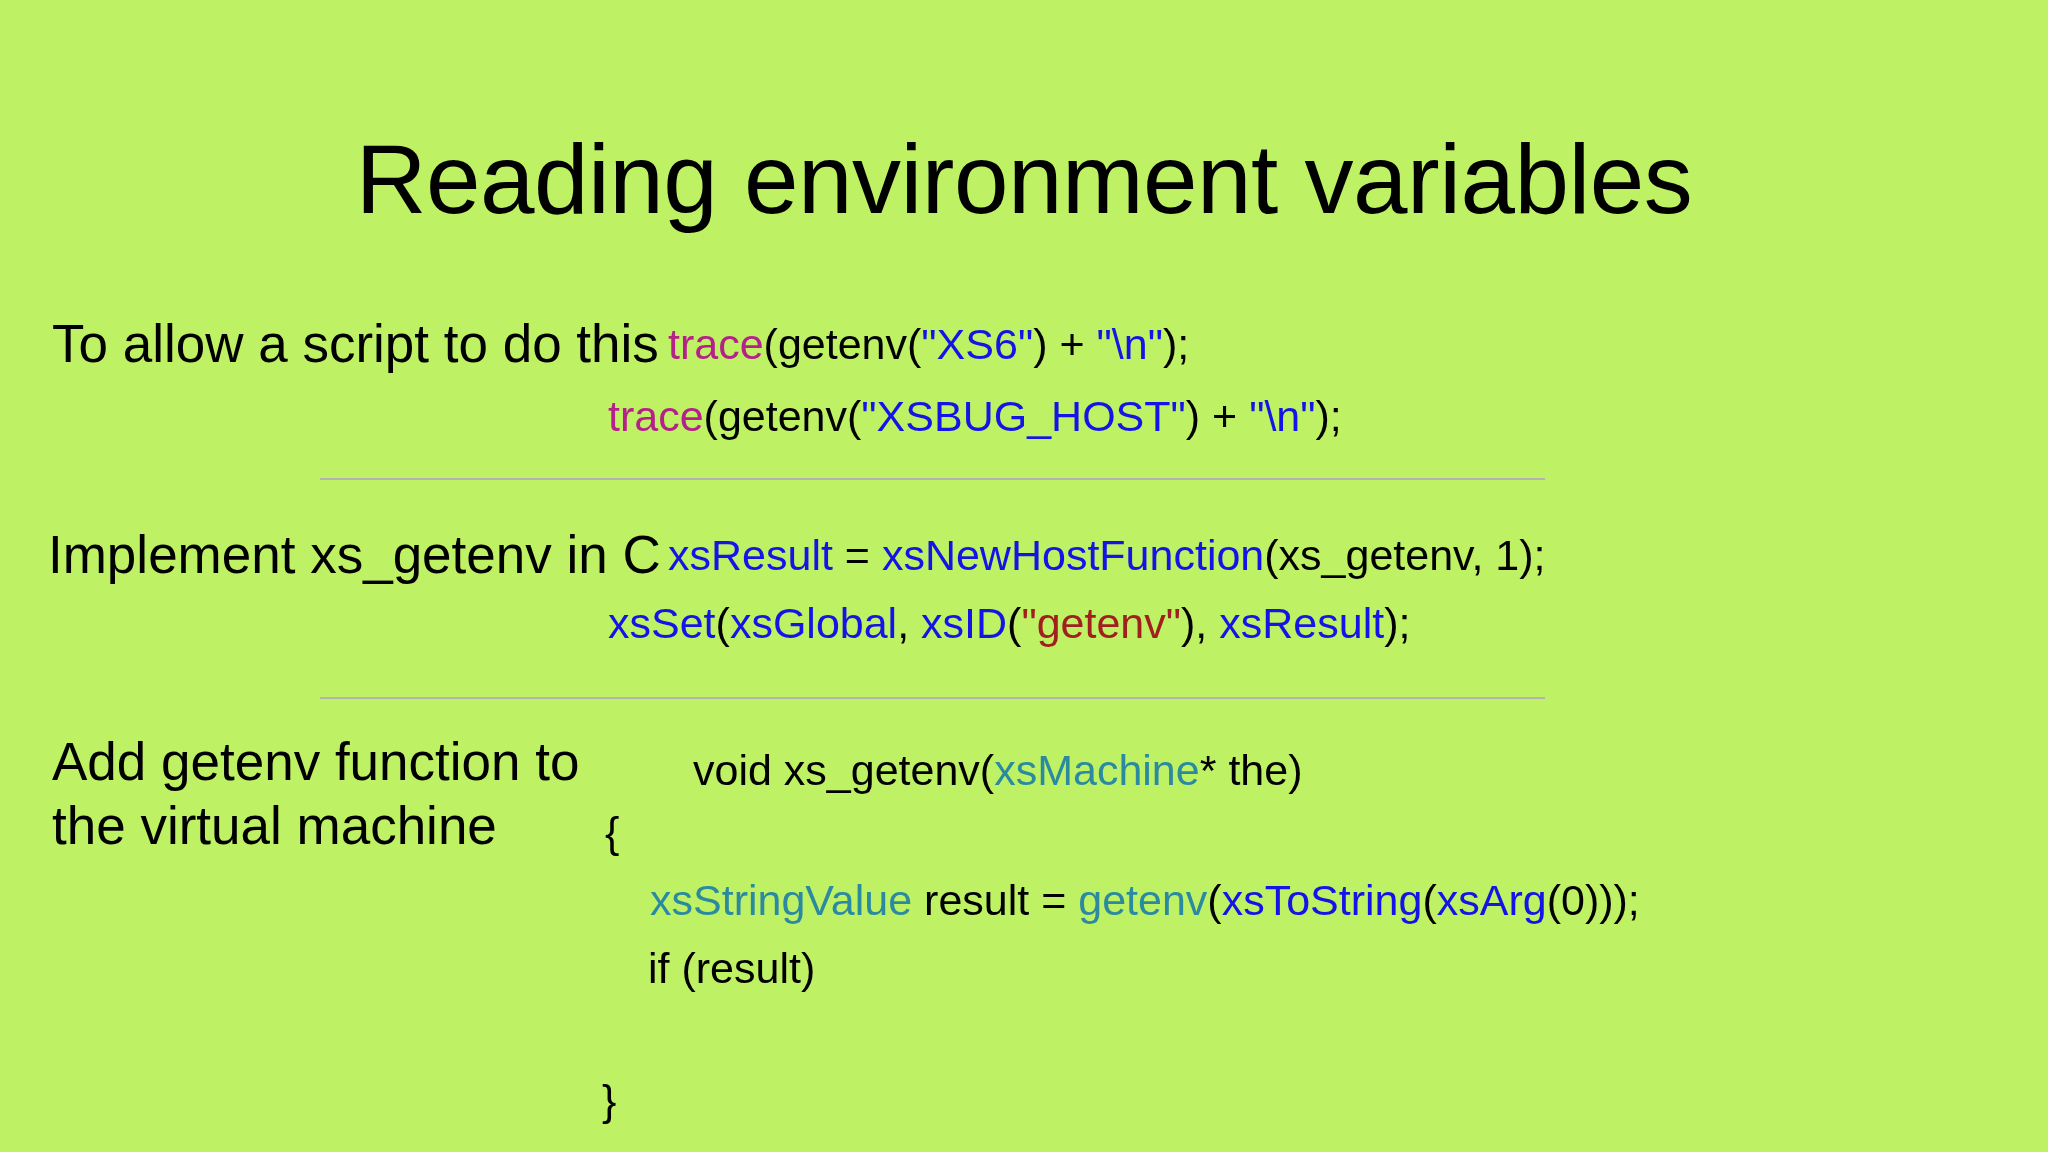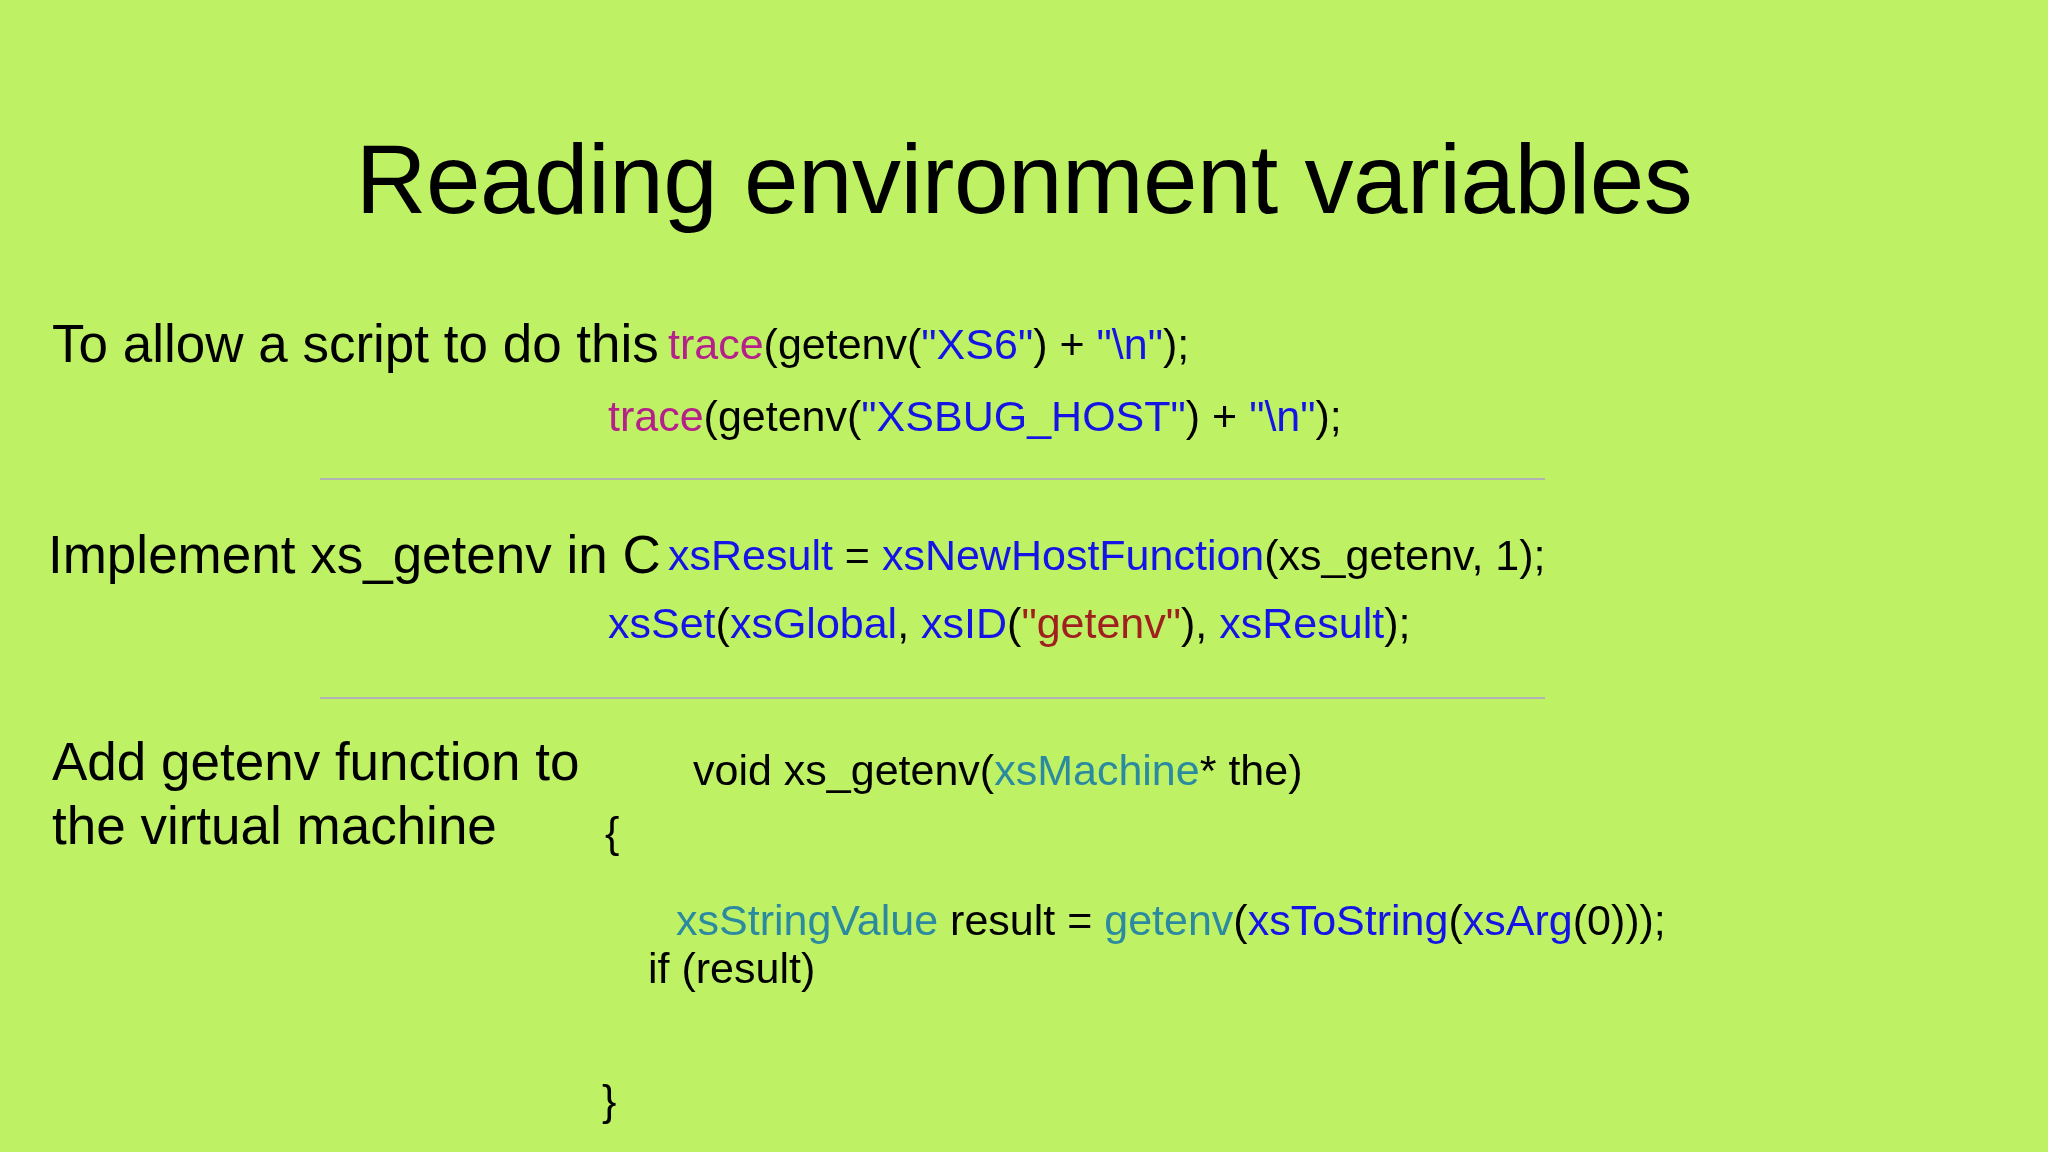--- a/index.html
+++ b/index.html
@@ -75,21 +75,21 @@
 
   
   #s2-label { left: 48px;  top: 523px; }
   #s2-line1 { left: 668px; top: 523px; }
   #s2-line2 { left: 608px; top: 591px; }
 
   
   #s3-label { left: 52px;  top: 730px; width: 560px; white-space: normal; }
   #s3-line1 { left: 665px; top: 738px; margin-left: 28px; }
   #s3-brace-open  { left: 605px; top: 800px; }
-  #s3-line2 { left: 676px; top: 868px; margin-top: 20px; }
+  #s3-line2 { left: 650px; top: 868px; }
   #s3-line3 { left: 648px; top: 936px; text-align: right; }
   #s3-line4 { left: 715px; top: 1003px; }
   #s3-brace-close { left: 602px; top: 1068px; }
 </style>
 </head>
 <body>
 
 <div class="slide">
 
   <h1 class="slide-title">Reading environment variables</h1>

